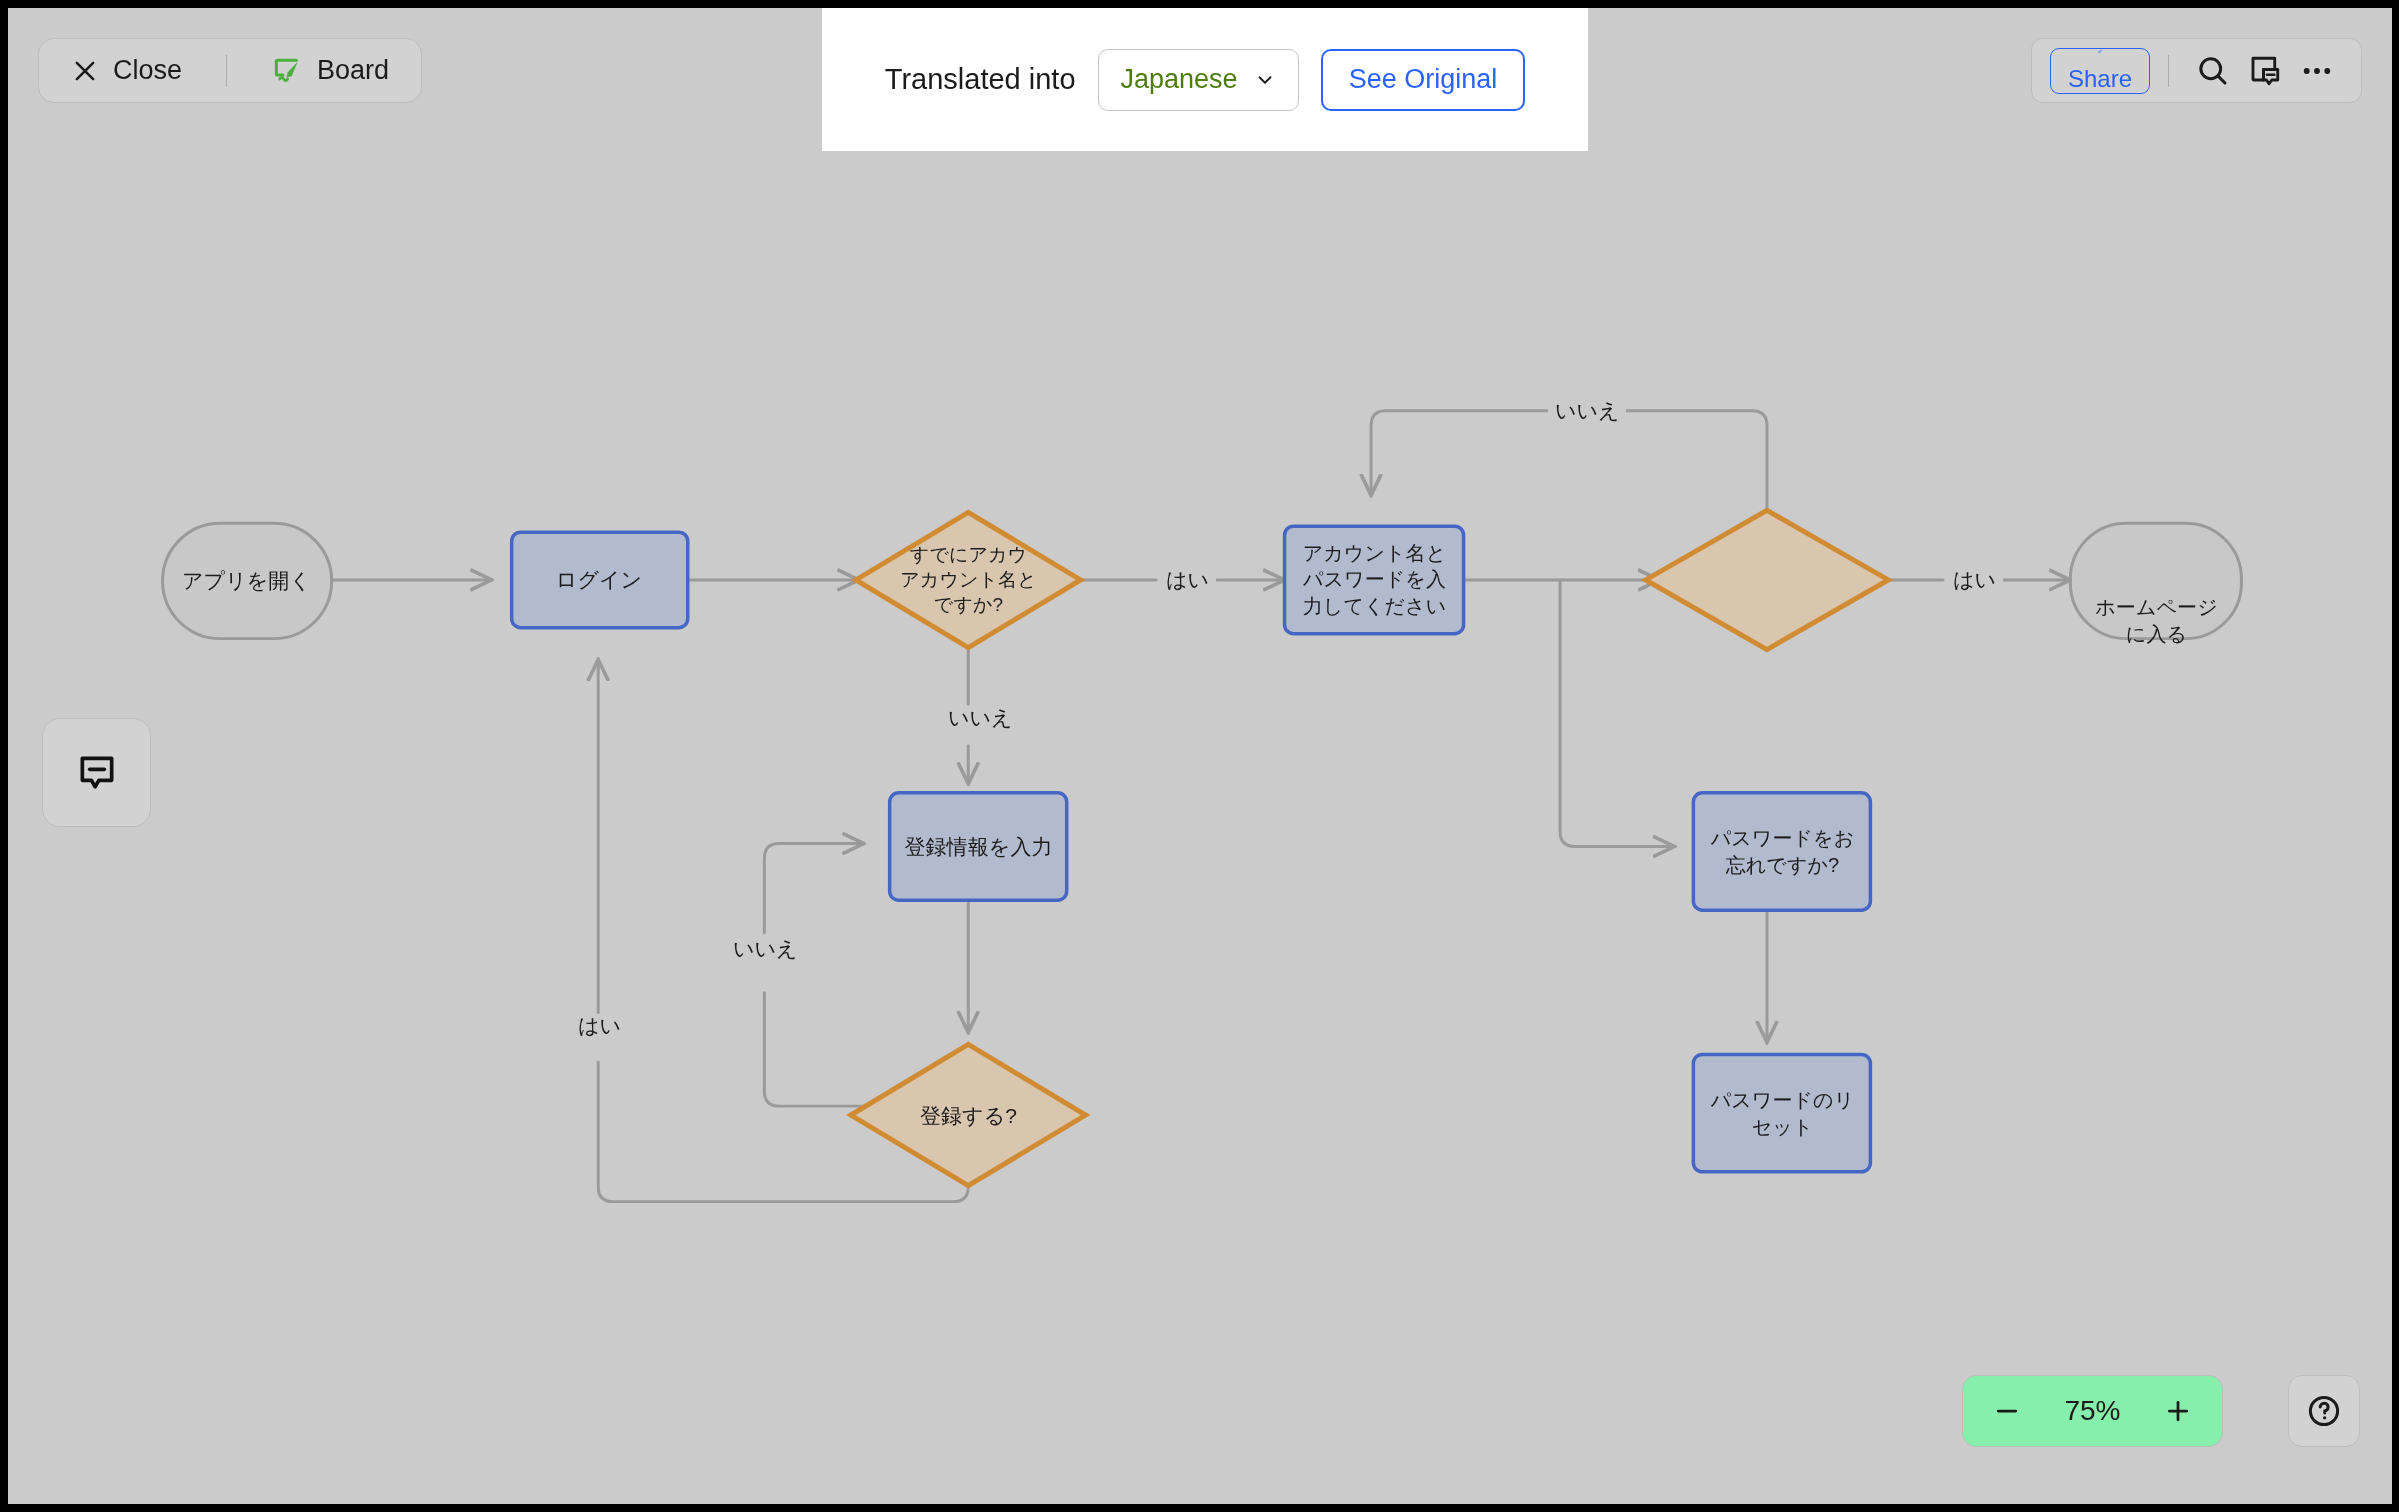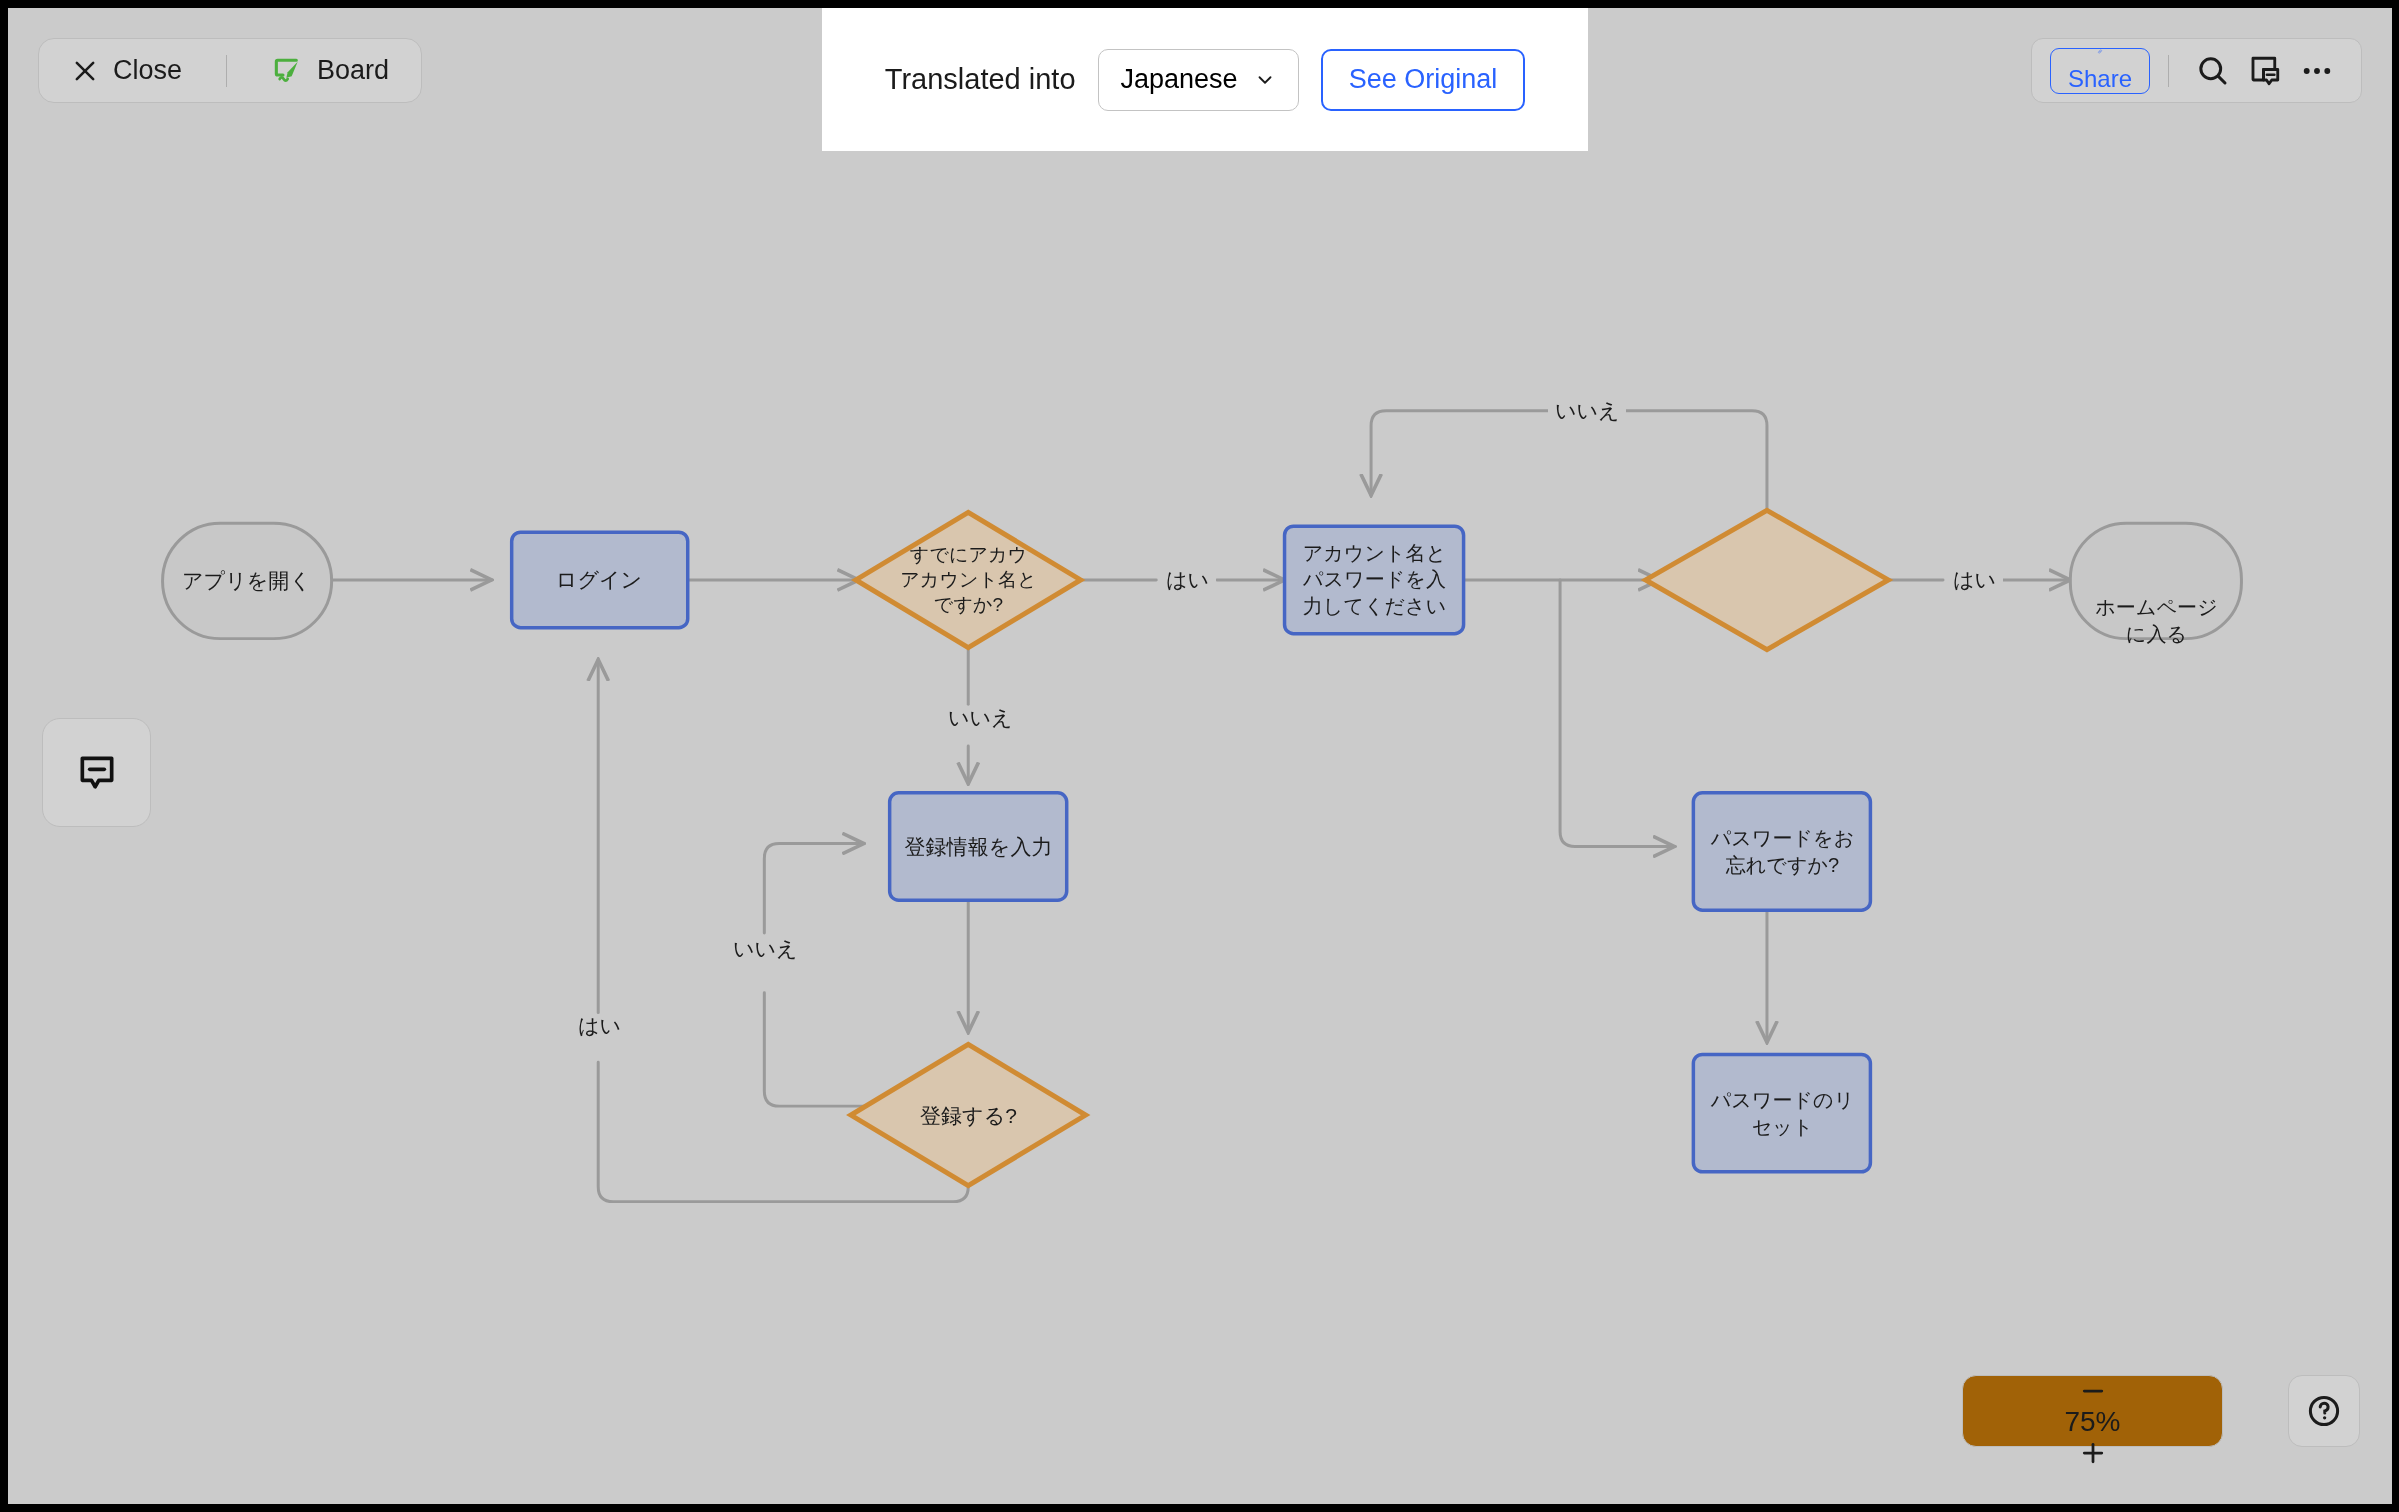--- a/index.html
+++ b/index.html
@@ -116,21 +116,21 @@
   }
   #lang-select {
     display: flex;
     align-items: center;
     gap: 16px;
     height: 62px;
     border: 1px solid #c3c3c3;
     border-radius: 10px;
     padding: 2px 22px;
     font-size: 27px;
-    color: #000000;
+    color: #4d7c0f;
     background: #fff;
     cursor: pointer;
     box-sizing: border-box;
   }
   #see-original-btn {
     height: 62px;
     display: flex;
     align-items: center;
     border: 2px solid #2962ff;
     border-radius: 10px;
@@ -203,29 +203,28 @@
     box-sizing: border-box;
   }
 
   
   #zoom-bar {
     position: absolute;
     right: 169px;
     bottom: 57px;
     width: 261px;
     height: 72px;
-    background: #a16207;
+    background: #86efac;
     border: 1px solid #bdbdbd;
     border-radius: 14px;
     display: flex;
     align-items: center;
     justify-content: space-between;
     padding: 0 24px;
     box-sizing: border-box;
-    flex-direction: column;
   }
   #zoom-value {
     font-size: 28px;
     color: #1b1b1b;
   }
   .zoom-btn {
     width: 40px;
     height: 40px;
     display: flex;
     align-items: center;

